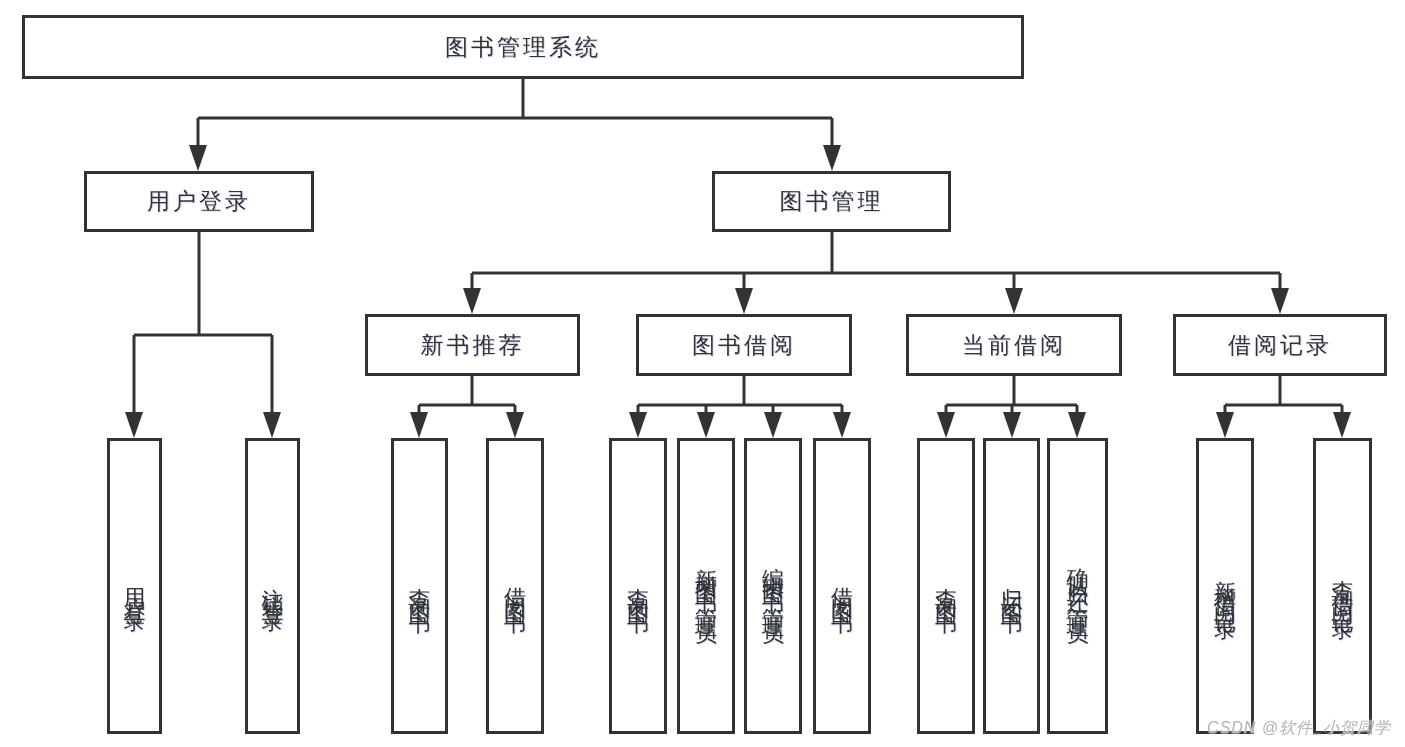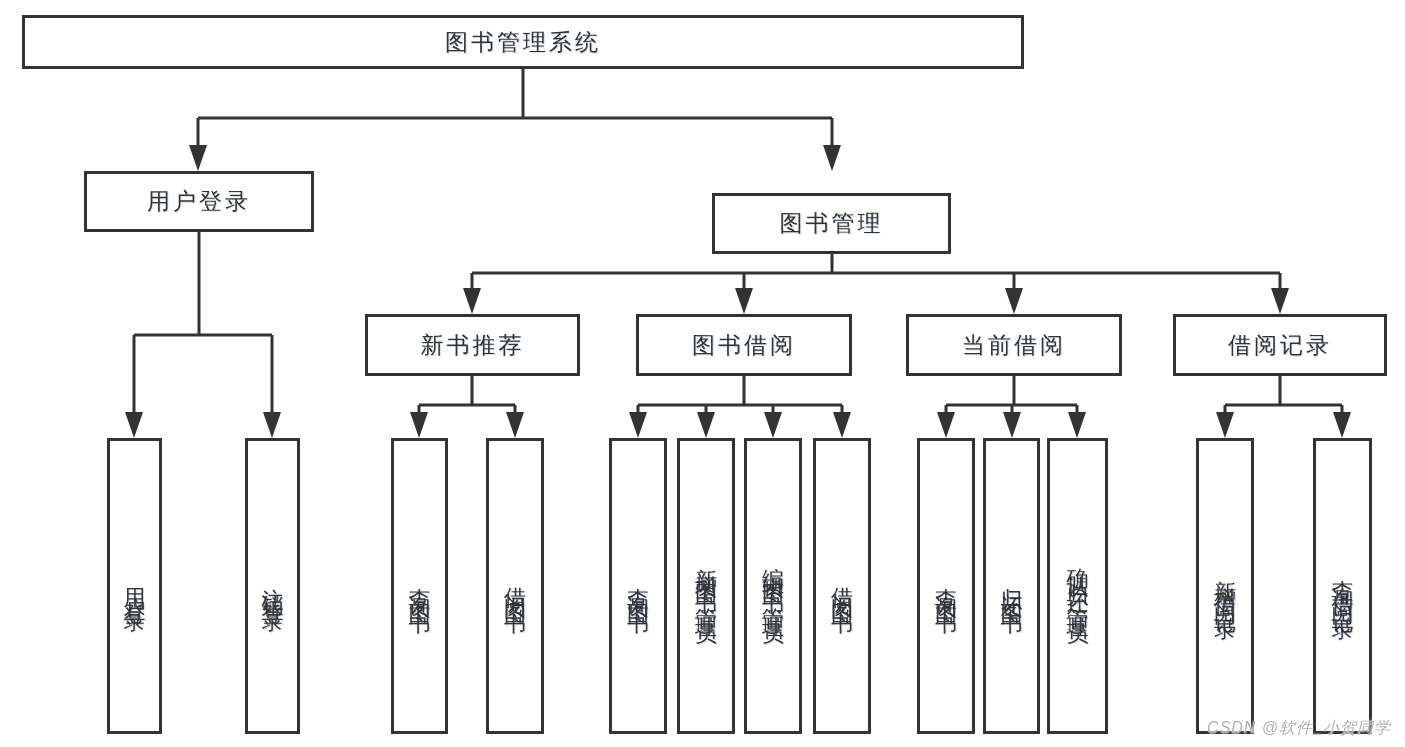--- a/index.html
+++ b/index.html
@@ -97,28 +97,28 @@
       <line x1="1012" y1="405" x2="1012" y2="420" stroke="#333333" stroke-width="3"></line>
       <polygon points="1003,412 1021,412 1012,438" fill="#333333"></polygon>
       <line x1="1077" y1="405" x2="1077" y2="420" stroke="#333333" stroke-width="3"></line>
       <polygon points="1068,412 1086,412 1077,438" fill="#333333"></polygon>
       <line x1="1225" y1="405" x2="1225" y2="420" stroke="#333333" stroke-width="3"></line>
       <polygon points="1216,412 1234,412 1225,438" fill="#333333"></polygon>
       <line x1="1342" y1="405" x2="1342" y2="420" stroke="#333333" stroke-width="3"></line>
       <polygon points="1333,412 1351,412 1342,438" fill="#333333"></polygon>
     </svg>
 
-  <div class="node hnode" style="left:22px; top:15px; width:1002px; height:54px;">
+  <div class="node hnode" style="left:22px; top:15px; width:1002px; height:64px;">
     <span class="lbl">图书管理系统</span>
   </div>
 
   <div class="node hnode l2" style="left:84px; width:230px;">
     <span class="lbl">用户登录</span>
   </div>
-  <div class="node hnode l2" style="left:712px; width:239px;margin-top:22px;">
+  <div class="node hnode l2" style="left:712px; width:239px;">
     <span class="lbl">图书管理</span>
   </div>
 
   <div class="node hnode l3" style="left:636px; width:216px;">
     <span class="lbl">图书借阅</span>
   </div>
   <div class="node hnode l3" style="left:365px; width:215px;">
     <span class="lbl">新书推荐</span>
   </div>
   <div class="node hnode l3" style="left:906px; width:216px;">

